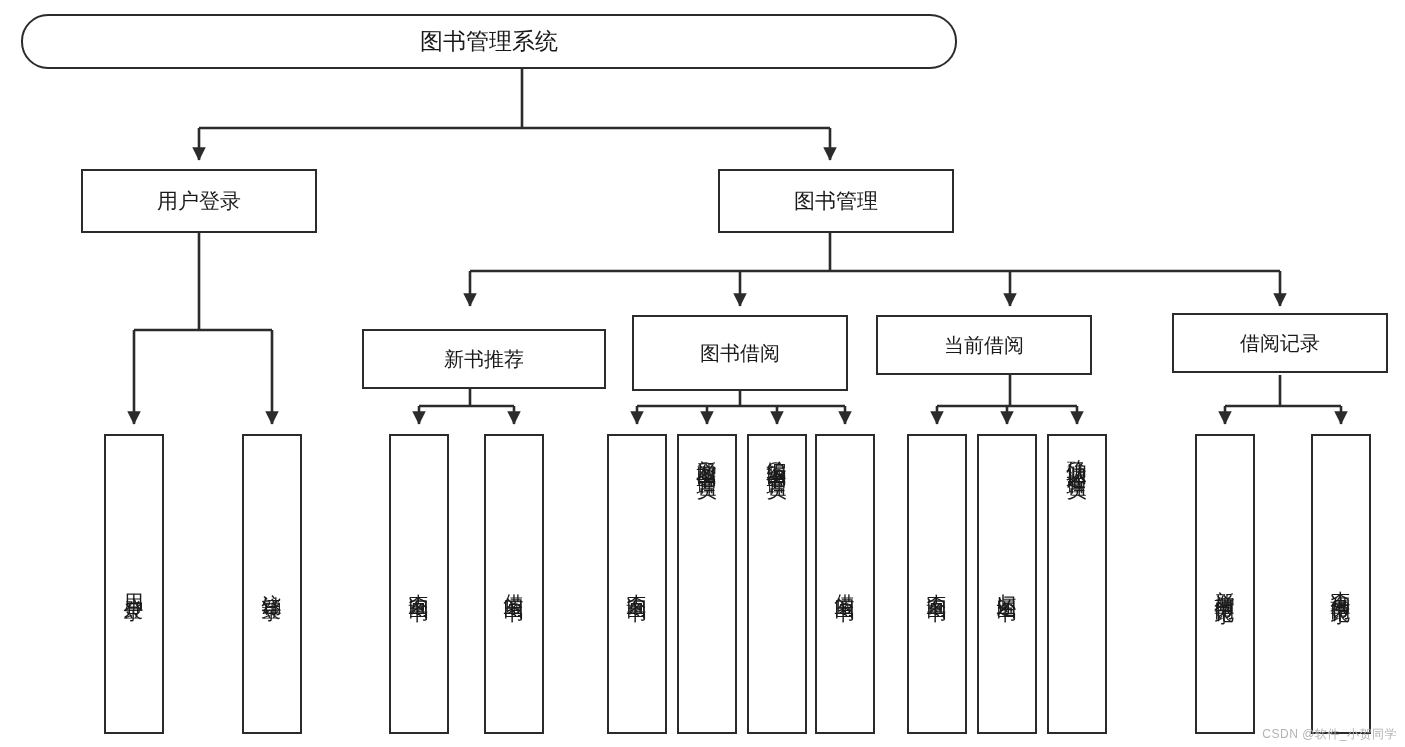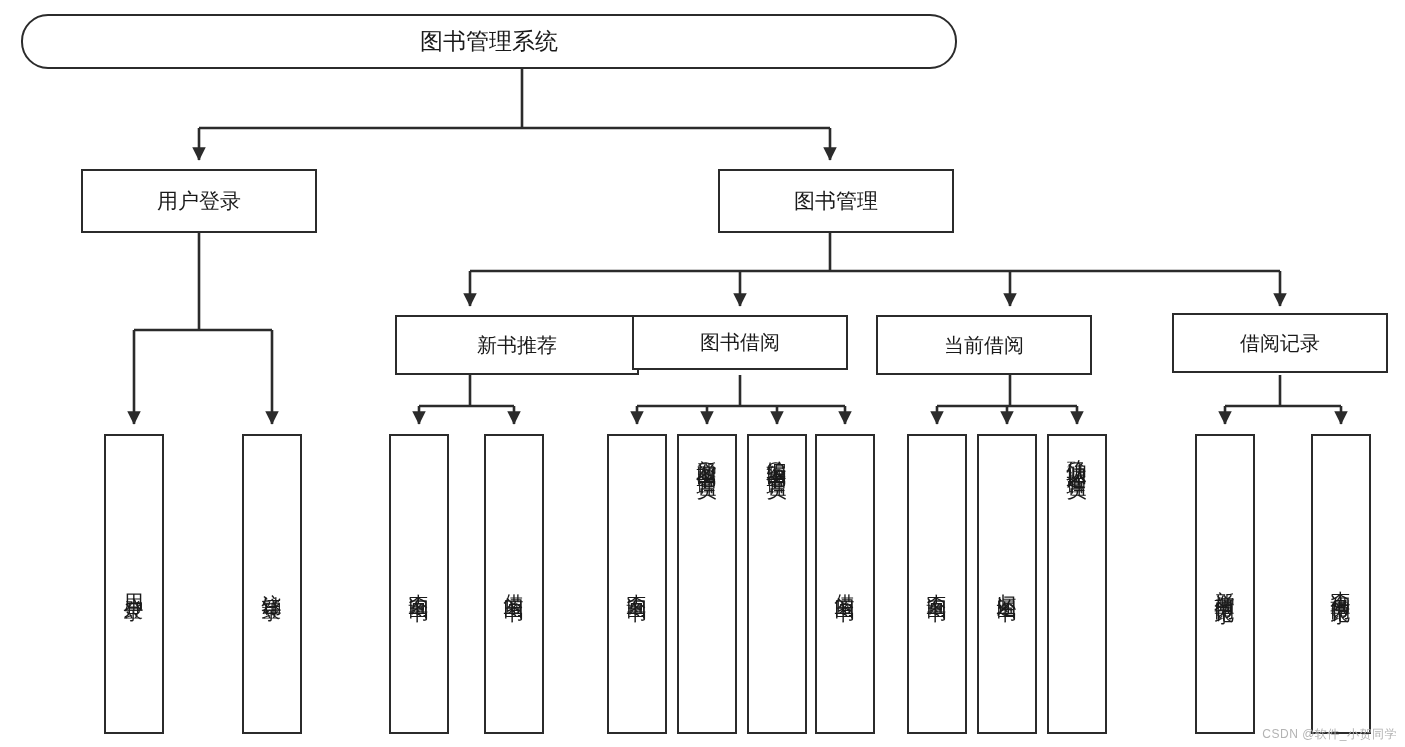--- a/index.html
+++ b/index.html
@@ -131,24 +131,24 @@
     <span>图书管理系统</span>
   </div>
 
   <div class="node node-l2" style="left:81px; top:169px; width:236px; height:64px;">
     <span>用户登录</span>
   </div>
   <div class="node node-l2" style="left:712px; top:169px; width:236px; height:64px;margin-left:6px;">
     <span>图书管理</span>
   </div>
 
-  <div class="node node-l3" style="left:362px; top:315px; width:244px; height:60px;margin-left:33px;">
+  <div class="node node-l3" style="left:362px; top:329px; width:244px; height:60px;">
     <span>新书推荐</span>
   </div>
-  <div class="node node-l3" style="left:632px; top:315px; width:216px; height:55px;">
+  <div class="node node-l3" style="left:632px; top:315px; width:216px; height:76px;">
     <span>图书借阅</span>
   </div>
   <div class="node node-l3" style="left:876px; top:315px; width:216px; height:60px;">
     <span>当前借阅</span>
   </div>
   <div class="node node-l3" style="left:1172px; top:313px; width:216px; height:60px;">
     <span>借阅记录</span>
   </div>
 
   <div class="node node-leaf leaf-center" style="left:104px; top:434px; width:60px; height:300px;">

